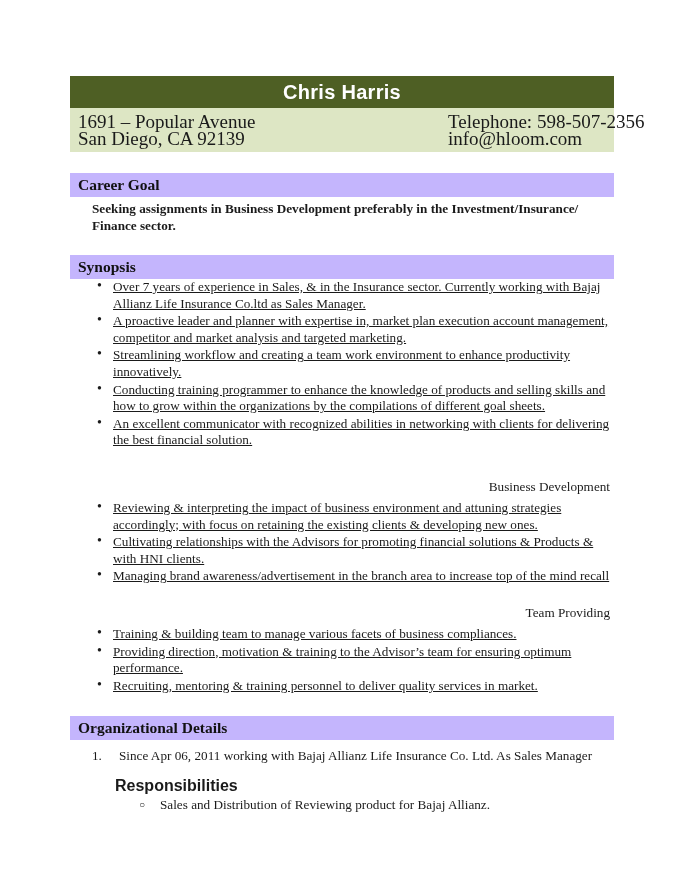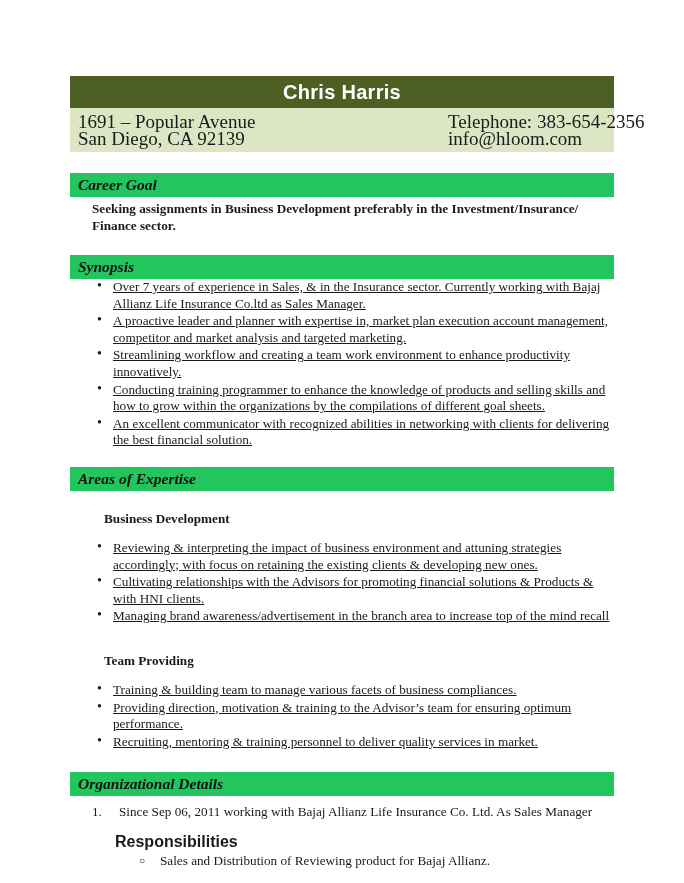--- a/index.html
+++ b/index.html
@@ -52,27 +52,26 @@
     top: 5px;
     font-size: 19px;
     line-height: 17px;
   }
   .contact-col.left { left: 8px; }
   .contact-col.right { left: 378px; }
   .contact-line { display: block; white-space: nowrap; }
 
   
   .section-band {
-    background: #22c55e;
+    background: #c4b5fd;
     height: 24px;
     display: flex;
     align-items: center;
     padding-left: 8px;
     box-sizing: border-box;
-    font-style: italic;
   }
   .section-band .section-title {
     font-family: "Liberation Serif", serif;
     font-weight: bold;
     font-size: 15.5px;
     color: #111111;
   }
 
   
   .block { padding-left: 22px; }
@@ -100,25 +99,26 @@
   }
   ul.bullets li::before {
     content: "\2022";
     position: absolute;
     left: 5px;
     top: -1px;
     font-size: 14px;
   }
 
   .subhead {
-    font-weight: bold;
+    font-weight: normal;
     font-size: 13.2px;
     line-height: 17px;
-    margin: 12px;
+    margin: 4px;
     padding-bottom: 1px;
+    text-align: right;
   }
   .subhead-gap { padding-top: 15px; }
 
   
   ol.numbered {
     list-style: none;
     margin: 0;
     padding: 0;
   }
   ol.numbered li {
@@ -172,21 +172,21 @@
     <div class="name-bar">
       <span class="name">Chris Harris</span>
     </div>
 
     <div class="contact-bar">
       <div class="contact-col left">
         <span class="contact-line">1691 – Popular Avenue</span>
         <span class="contact-line">San Diego, CA 92139</span>
       </div>
       <div class="contact-col right">
-        <span class="contact-line">Telephone: 383-654-2356</span>
+        <span class="contact-line">Telephone: 598-507-2356</span>
         <span class="contact-line">info@hloom.com</span>
       </div>
     </div>
 
     <div class="gap-lg"></div>
 
     <div class="section-band">
       <span class="section-title">Career Goal</span>
     </div>
     <div class="block">
@@ -203,23 +203,20 @@
         <li>Over 7 years of experience in Sales, &amp; in the Insurance sector. Currently working with Bajaj Allianz Life Insurance Co.ltd as Sales Manager.</li>
         <li>A proactive leader and planner with expertise in, market plan execution account management, competitor and market analysis and targeted marketing.</li>
         <li>Streamlining workflow and creating a team work environment to enhance productivity innovatively.</li>
         <li>Conducting training programmer to enhance the knowledge of products and selling skills and how to grow within the organizations by the compilations of different goal sheets.</li>
         <li>An excellent communicator with recognized abilities in networking with clients for delivering the best financial solution.</li>
       </ul>
     </div>
 
     <div class="gap-md"></div>
 
-    <div class="section-band">
-      <span class="section-title">Areas of Expertise</span>
-    </div>
     <div class="block">
 
       <p class="subhead" style="padding-top:7px;">Business Development</p>
       <ul class="bullets">
         <li>Reviewing &amp; interpreting the impact of business environment and attuning strategies accordingly; with focus on retaining the existing clients &amp; developing new ones.</li>
         <li>Cultivating relationships with the Advisors for promoting financial solutions &amp; Products &amp; with HNI clients.</li>
         <li>Managing brand awareness/advertisement in the branch area to increase top of the mind recall</li>
       </ul>
 
       <p class="subhead subhead-gap">Team Providing</p>
@@ -232,21 +229,21 @@
 
     <div class="gap-lg"></div>
 
     <div class="section-band">
       <span class="section-title">Organizational Details</span>
     </div>
     <div class="block">
       <ol class="numbered" style="padding-top:8px;">
         <li>
           <span class="num">1.</span>
-          <span>Since Sep 06, 2011 working with Bajaj Allianz Life Insurance Co. Ltd. As Sales Manager</span>
+          <span>Since Apr 06, 2011 working with Bajaj Allianz Life Insurance Co. Ltd. As Sales Manager</span>
         </li>
       </ol>
       <p class="resp-head">Responsibilities</p>
       <ul class="subbullets">
         <li>Sales and Distribution of Reviewing product for Bajaj Allianz.</li>
       </ul>
     </div>
 
   </div>
 </div>

